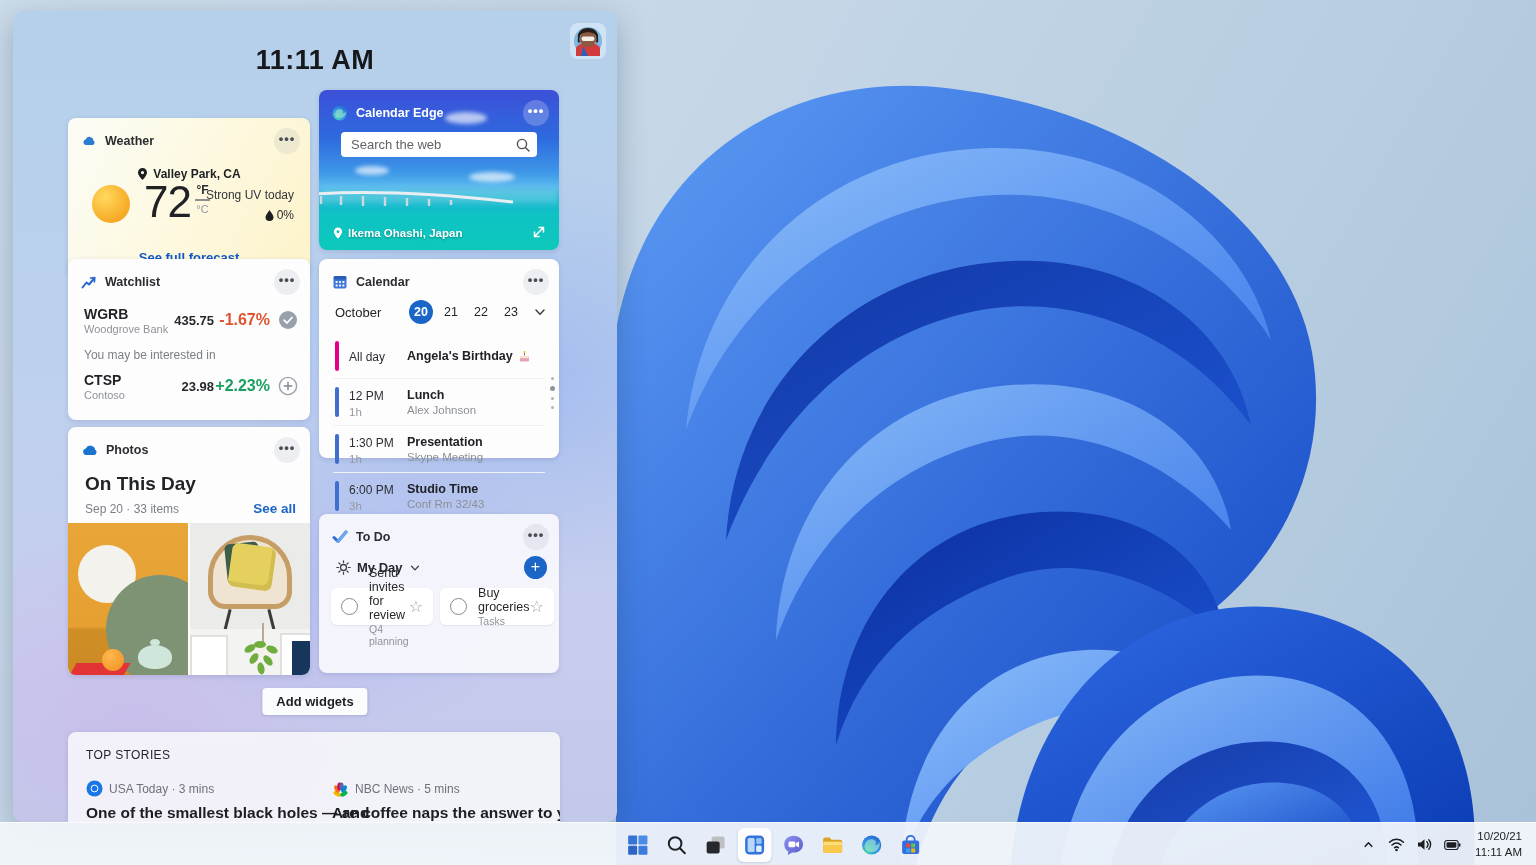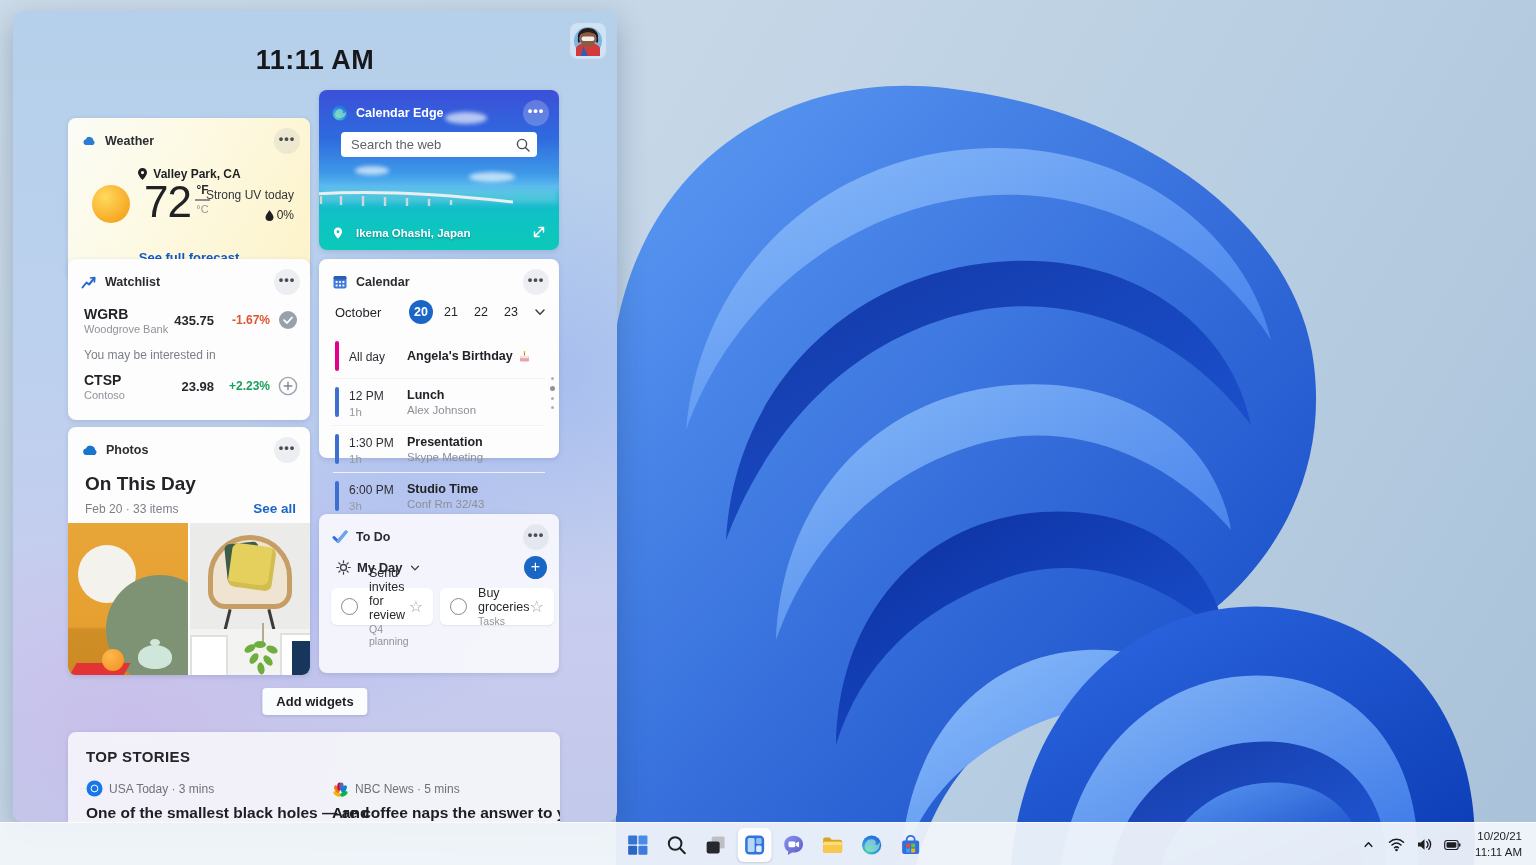--- a/index.html
+++ b/index.html
@@ -58,32 +58,32 @@
   #edge-card { left:306px; top:79px; width:240px; height:160px; overflow:hidden;
     background:linear-gradient(180deg,#3c50d8 0%,#2e6ade 30%,#3e98e8 52%,#57b8ee 60%,#17b2d4 66%,#0fc2c4 78%,#0cc9ba 100%); }
   .edge-cloud { position:absolute; border-radius:50%; background:rgba(255,255,255,.65); filter:blur(2px); }
   .edge-sea-light { position:absolute; left:0; right:0; top:99px; height:14px; background:rgba(255,255,255,.25); filter:blur(3px); }
   .edge-bridge { position:absolute; left:-6px; top:98px; width:200px; height:22px; }
   .edge-title { font-size:12.5px; font-weight:600; color:#fff; }
   .edge-search { position:absolute; left:22px; top:42px; width:196px; height:25px; background:#fff; border:none;
     border-radius:4px; padding:0 30px 0 10px; font-size:13px; color:#3c4043; font-family:"Liberation Sans",sans-serif; }
   .edge-search::placeholder { color:#5f6368; }
   .edge-search-icon { position:absolute; left:196px; top:47px; width:16px; height:16px; }
-  .edge-caption { position:absolute; left:14px; bottom:11px; display:flex; align-items:center; gap:13px;
+  .edge-caption { position:absolute; left:14px; bottom:11px; display:flex; align-items:center; gap:5px;
     font-size:11.5px; font-weight:600; color:#fff; text-shadow:0 1px 2px rgba(0,40,60,.4); }
   .edge-expand { position:absolute; right:13px; bottom:11px; width:14px; height:14px; cursor:pointer; }
 
   
   #watchlist-card { left:55px; top:248px; width:242px; height:161px; }
   .stock-row { position:absolute; left:16px; right:12px; height:34px; display:flex; align-items:center; }
   .stock-ids { width:88px; }
   .stock-symbol { font-size:14px; font-weight:600; color:#1f2125; }
   .stock-name { font-size:11px; color:#8f9399; margin-top:1px; }
   .stock-price { font-size:13px; font-weight:700; color:#26282c; margin-left:auto; }
-  .stock-change { font-size:12px; font-weight:600; width:56px; text-align:right; }
+  .stock-change { font-size:16px; font-weight:600; width:56px; text-align:right; }
   .stock-action { width:20px; height:20px; margin-left:8px; flex:none; cursor:pointer; }
   .watch-suggest { position:absolute; left:16px; top:89px; font-size:12px; color:#7b7f86; }
 
   
   #calendar-card { left:306px; top:248px; width:240px; height:199px; }
   .cal-month-row { position:absolute; top:41px; left:16px; right:12px; display:flex; align-items:center; }
   .cal-month { font-size:13px; color:#222428; }
   .cal-dates { margin-left:auto; display:flex; align-items:center; gap:6px; }
   .cal-date { width:24px; height:24px; border-radius:50%; display:flex; align-items:center; justify-content:center;
     font-size:12.5px; color:#222428; cursor:pointer; }
@@ -149,21 +149,21 @@
   .task-star { margin-left:auto; font-size:16px; color:#9aa0a8; cursor:pointer; line-height:1; }
 
   
   .add-widgets-btn { position:absolute; left:50%; transform:translateX(-50%); top:677px; height:27px; padding:0 14px;
     background:#fbfcfe; border:none; border-radius:4px; font-size:13px; font-weight:700; color:#1d1f23;
     font-family:"Liberation Sans",sans-serif; box-shadow:0 1px 3px rgba(50,60,90,.18); cursor:pointer; }
 
   
   #stories-card { left:55px; top:721px; width:492px; height:90px; border-radius:8px 8px 0 0;
     background:rgba(248,247,250,.88); overflow:hidden; }
-  .stories-header { position:absolute; top:16px; left:18px; font-size:15px; font-weight:700; letter-spacing:.4px; color:#232529; }
+  .stories-header { position:absolute; top:16px; left:18px; font-size:12px; font-weight:400; letter-spacing:.4px; color:#232529; }
   .story { position:absolute; top:48px; width:226px; cursor:pointer; }
   .story-src { display:flex; align-items:center; gap:6px; font-size:12px; color:#6e7278; }
   .story-headline { margin-top:7px; font-size:15.5px; font-weight:700; color:#1c1e22; white-space:nowrap; }
   .story-1 { left:18px; } .story-2 { left:264px; }
   .src-logo { width:17px; height:17px; flex:none; }
 
   
   .taskbar { position:absolute; left:0; bottom:0; width:1536px; height:43px;
     background:rgba(241,245,250,.94); border-top:1px solid rgba(255,255,255,.7); }
   .tb-center { position:absolute; left:50%; top:0; transform:translateX(-48%); height:43px; display:flex; align-items:center; gap:5px; }
@@ -432,21 +432,21 @@
   <div class="card" id="photos-card">
     <div class="card-header">
       <svg width="17" height="12" viewBox="0 0 17 12">
         <path d="M4.5 11 A3.4 3.4 0 0 1 4.8 4.4 A5 5 0 0 1 14.2 5.8 A2.9 2.9 0 0 1 13.6 11 Z" fill="#1a73ce"></path>
       </svg>
       <span class="card-title">Photos</span>
       <span class="dots-btn">•••</span>
     </div>
     <div class="photos-heading">On This Day</div>
     <div class="photos-subrow">
-      <span class="photos-sub">Feb 20 · 33 items</span>
+      <span class="photos-sub">Sep 20 · 33 items</span>
       <span class="photos-seeall">See all</span>
     </div>
     <div class="photos-grid">
       <div class="photo photo-left">
         <span class="pl-circle-white"></span>
         <span class="pl-circle-green"></span>
         <span class="pl-napkin"></span>
         <span class="pl-orange1"></span>
         <span class="pl-teapot-lid"></span>
         <span class="pl-teapot"></span>

